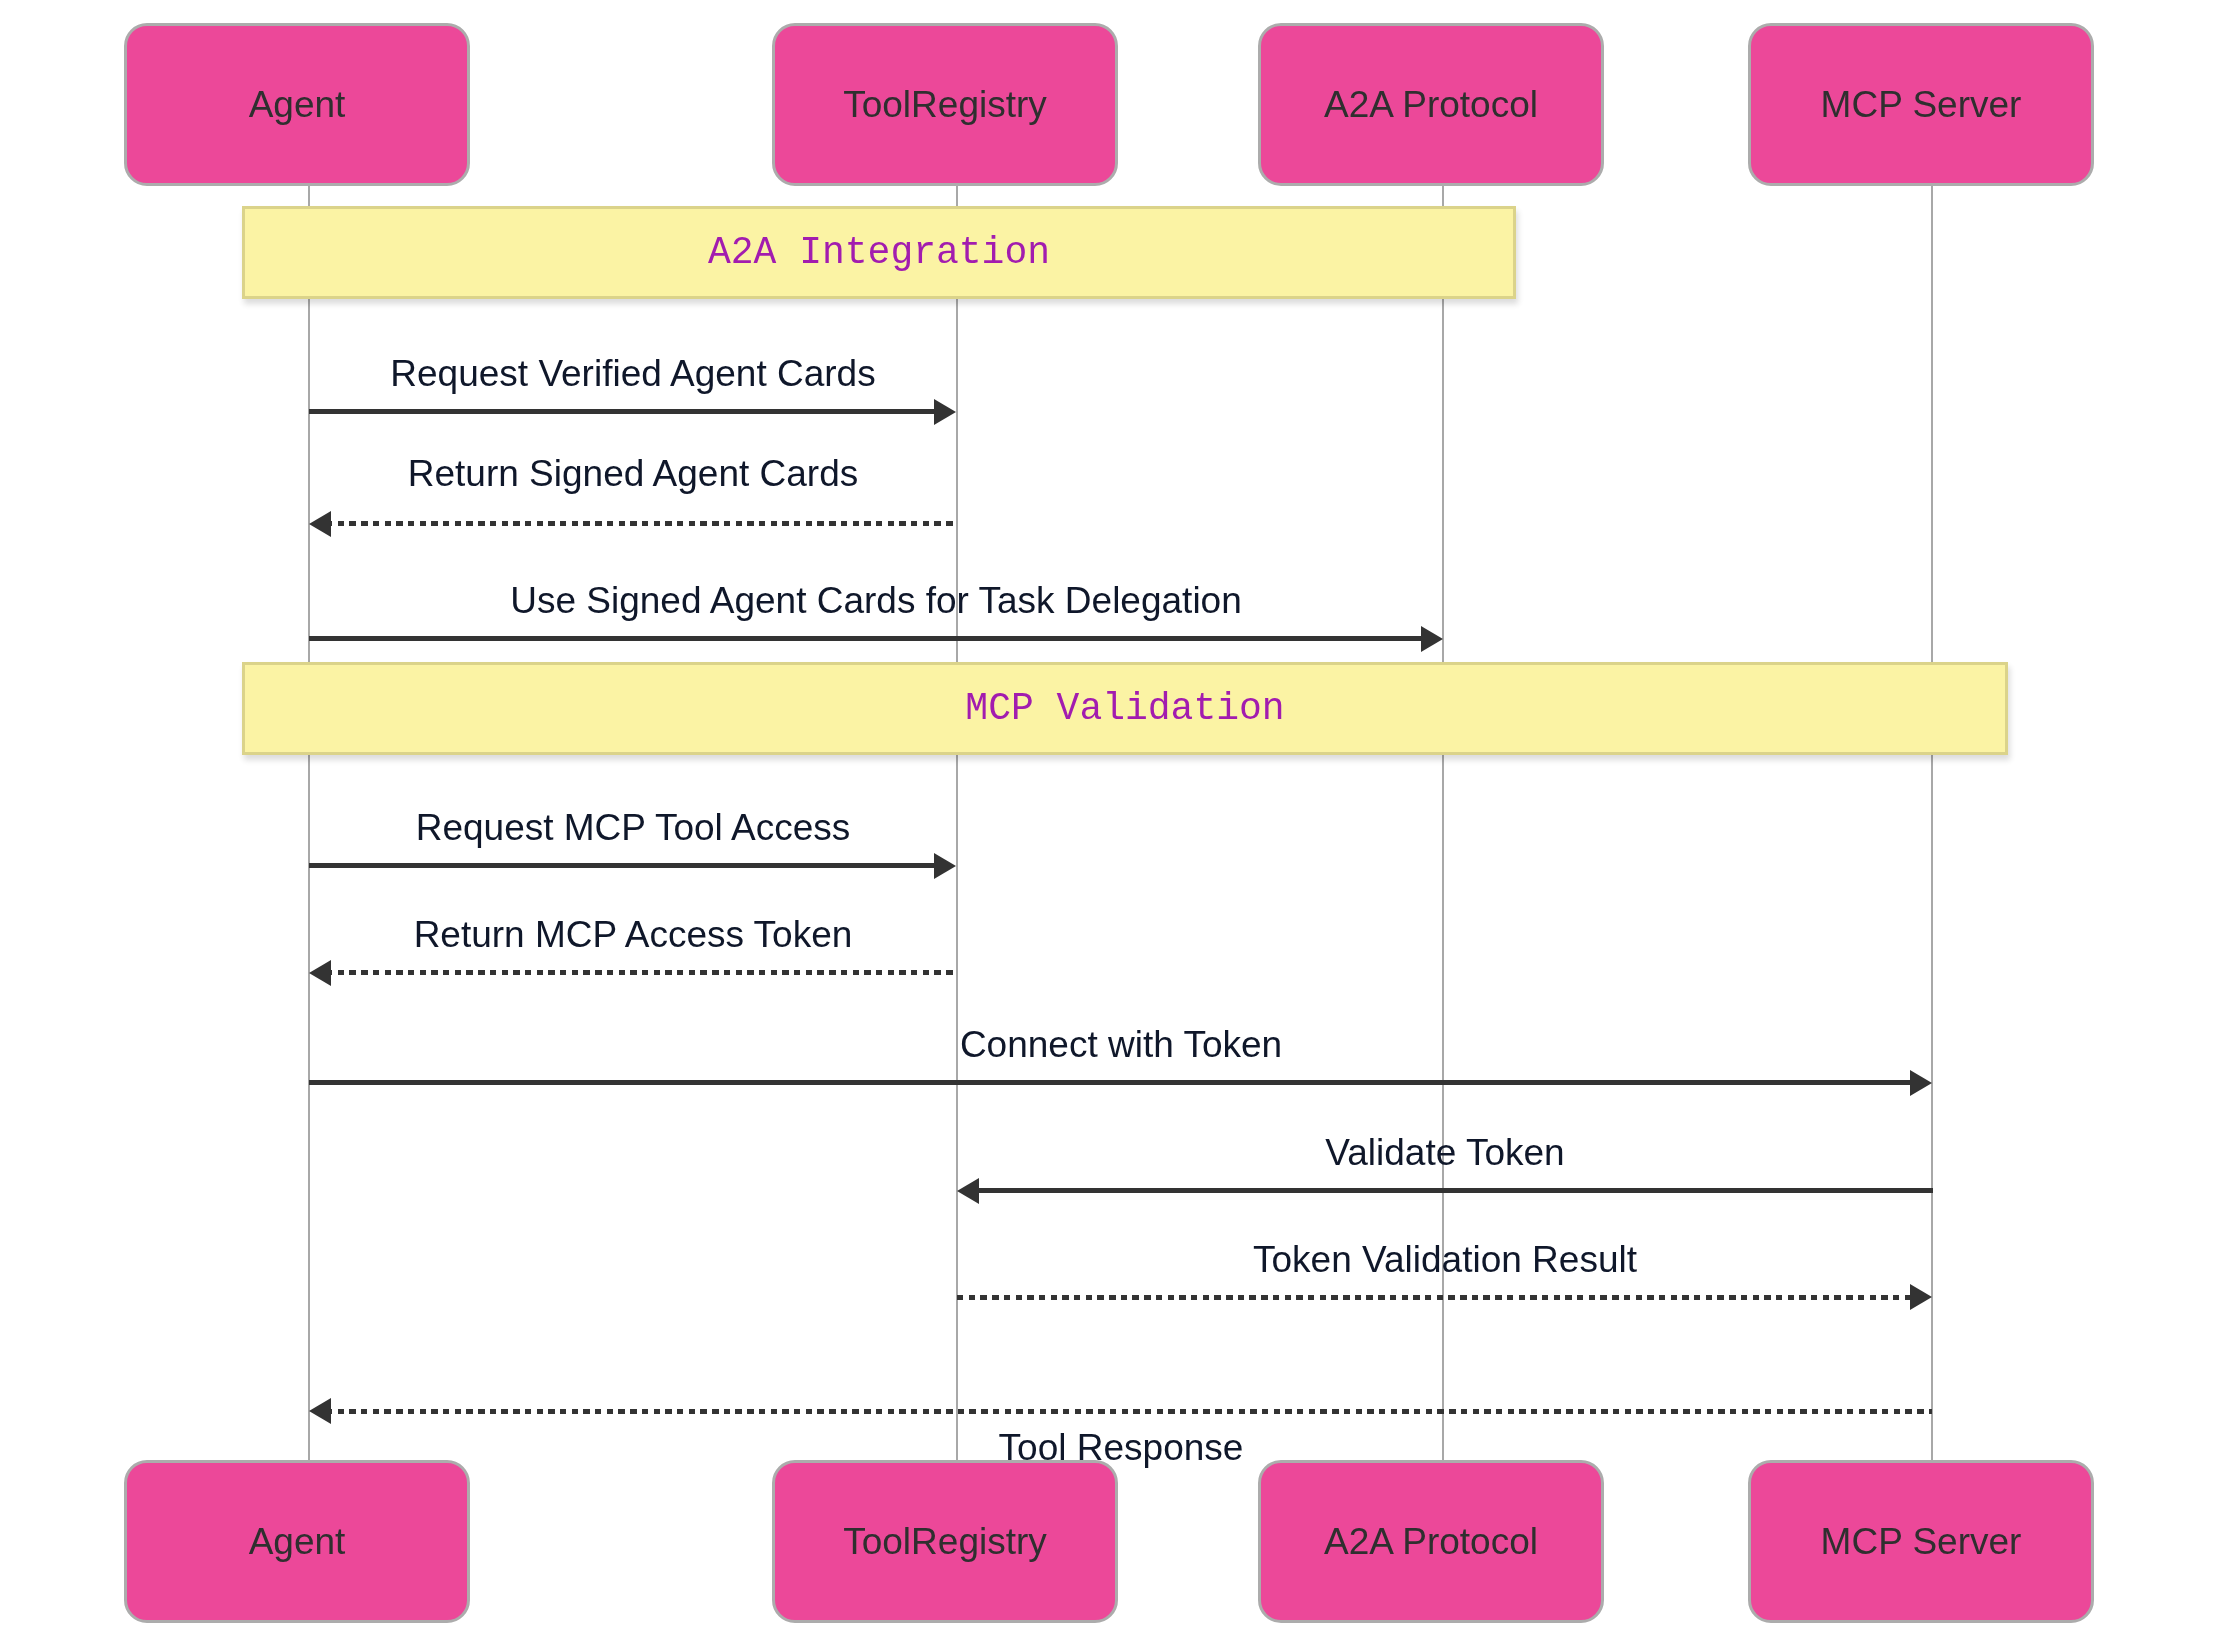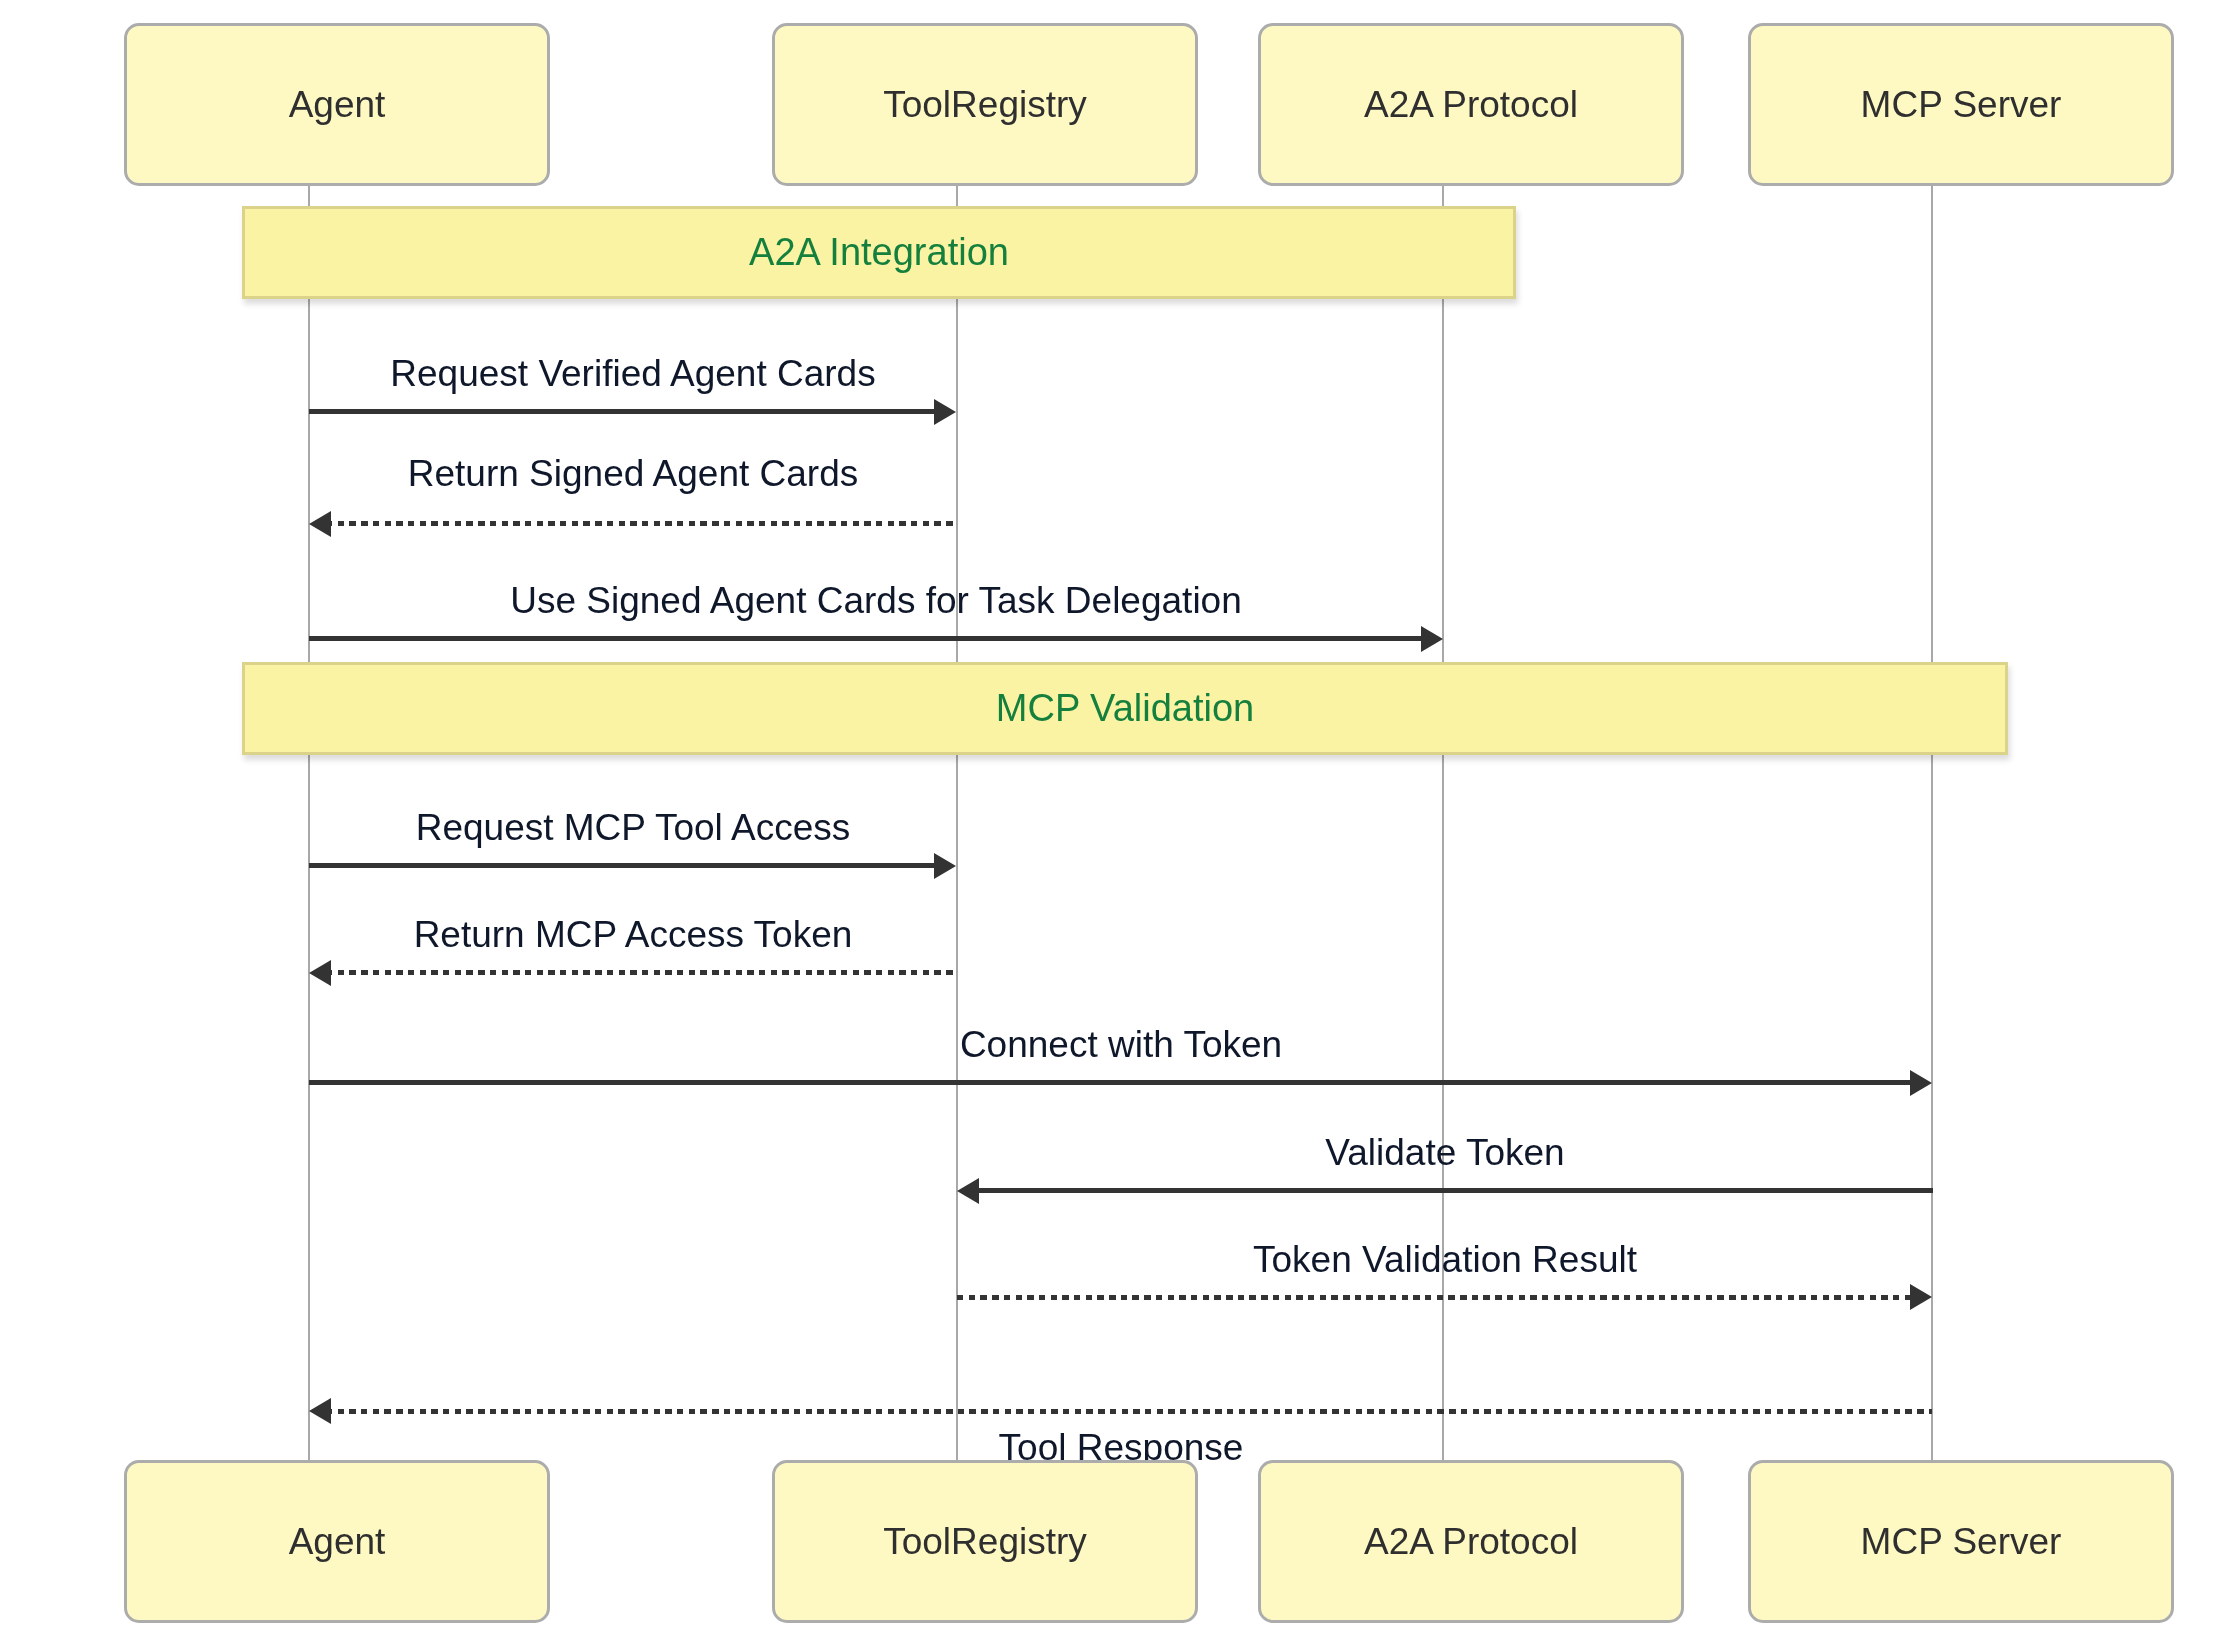--- a/index.html
+++ b/index.html
@@ -20,25 +20,25 @@
   .lifeline {
     position: absolute;
     top: 185px;
     height: 1276px;
     width: 2.3px;
     background: #a8a8a8;
     z-index: 1;
   }
   .pbox {
     position: absolute;
-    width: 426px;
+    width: 346px;
     height: 163px;
-    background: #fef9c3;
+    background: #ec4899;
     border: 3.5px solid #acacac;
-    border-radius: 15px;
+    border-radius: 23px;
     box-sizing: border-box;
     display: flex;
     align-items: center;
     justify-content: center;
     z-index: 3;
   }
   .pbox span {
     font-size: 37px;
     color: #2f2f2f;
     white-space: nowrap;
@@ -50,22 +50,23 @@
     border: 3.5px solid #dbd38a;
     box-sizing: border-box;
     display: flex;
     align-items: center;
     justify-content: center;
     box-shadow: 1.7px 5.2px 5.8px rgba(0,0,0,0.14);
     z-index: 4;
   }
   .note span {
     font-size: 38px;
-    color: #15803d;
+    color: #a21caf;
     white-space: nowrap;
+    font-family: Liberation Mono, monospace;
   }
   .mlabel {
     position: absolute;
     transform: translateX(-50%);
     font-size: 37px;
     line-height: 44px;
     color: #0f172a;
     white-space: nowrap;
     z-index: 2;
     text-align: center;

